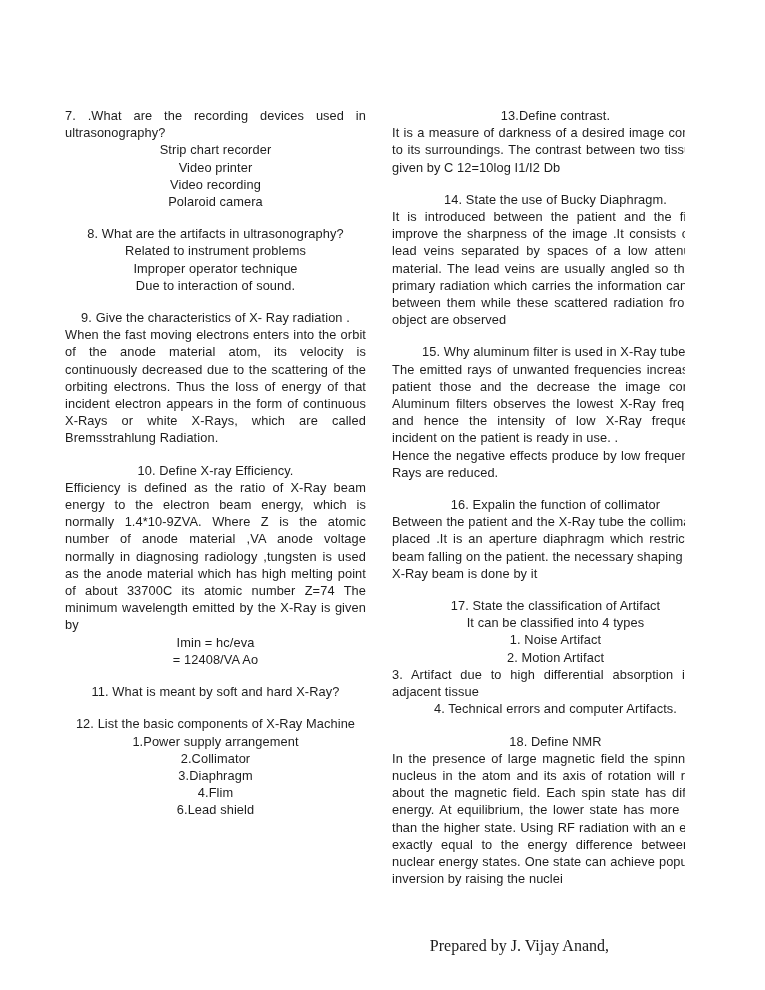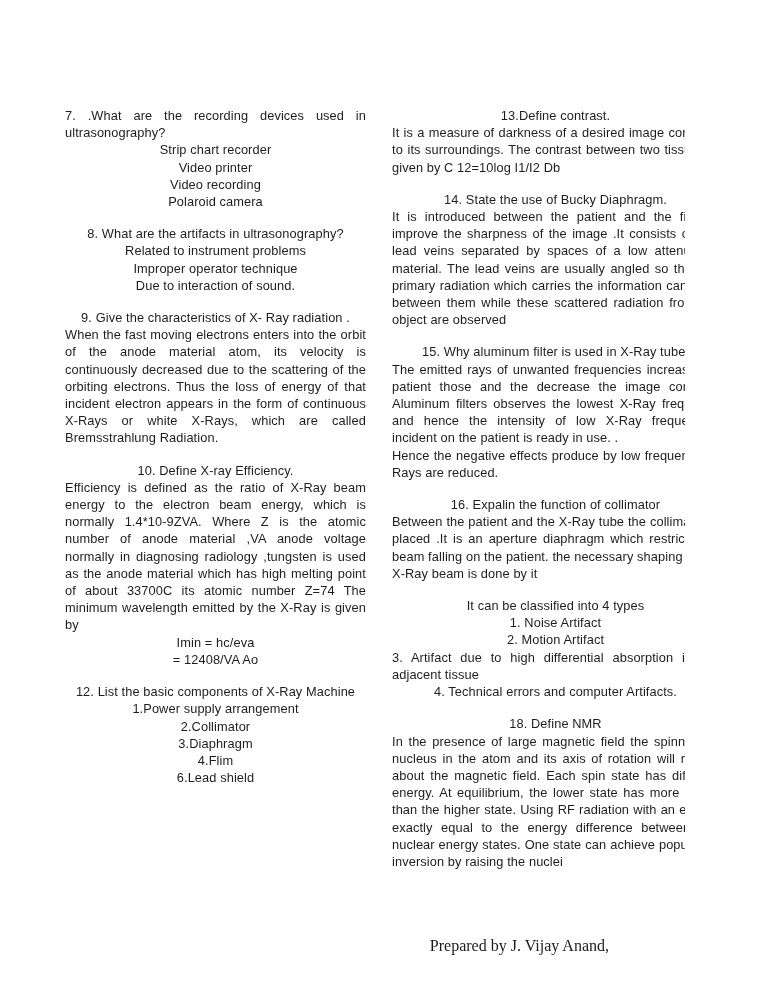--- a/index.html
+++ b/index.html
@@ -72,20 +72,21 @@
         <div class="part">9. Give the characteristics of X- Ray radiation .</div>
         <div class="part justify">When the fast moving electrons enters into the orbit of the anode material atom, its velocity is continuously decreased due to the scattering of the orbiting electrons. Thus the loss of energy of that incident electron appears in the form of continuous X-Rays or white X-Rays, which are called Bremsstrahlung Radiation.</div>
       </div>
       <div class="question">
         <div class="part">10. Define X-ray Efficiency.</div>
         <div class="part justify">Efficiency is defined as the ratio of X-Ray beam energy to the electron beam energy, which is normally 1.4*10-9ZVA. Where Z is the atomic number of anode material ,VA anode voltage normally in diagnosing radiology ,tungsten is used as the anode material which has high melting point of about 33700C its atomic number Z=74 The minimum wavelength emitted by the X-Ray is given by</div>
         <div class="part">Imin = hc/eva</div>
         <div class="part">= 12408/VA Ao</div>
       </div>
       <div class="question">
+        <div class="part">11. What is meant by soft and hard X-Ray?</div>
       </div>
       <div class="question">
         <div class="part">12. List the basic components of X-Ray Machine</div>
         <div class="part">1.Power supply arrangement</div>
         <div class="part">2.Collimator</div>
         <div class="part">3.Diaphragm</div>
         <div class="part">4.Flim</div>
         <div class="part">6.Lead shield</div>
       </div>
     </div>
@@ -101,20 +102,21 @@
       <div class="question">
         <div class="part">15. Why aluminum filter is used in X-Ray tube.</div>
         <div class="part justify">The emitted rays of unwanted frequencies increase the patient those and the decrease the image contrast. Aluminum filters observes the lowest X-Ray frequency and hence the intensity of low X-Ray frequencies incident on the patient is ready in use. .</div>
         <div class="part justify">Hence the negative effects produce by low frequency X-Rays are reduced.</div>
       </div>
       <div class="question">
         <div class="part">16. Expalin the function of collimator</div>
         <div class="part justify">Between the patient and the X-Ray tube the collimator is placed .It is an aperture diaphragm which restricts the beam falling on the patient. the necessary shaping of the X-Ray beam is done by it</div>
       </div>
       <div class="question">
+        <div class="part">17. State the classification of Artifact</div>
         <div class="part">It can be classified into 4 types</div>
         <div class="part">1. Noise Artifact</div>
         <div class="part">2. Motion Artifact</div>
         <div class="part justify">3. Artifact due to high differential absorption in the adjacent tissue</div>
         <div class="part">4. Technical errors and computer Artifacts.</div>
       </div>
       <div class="question">
         <div class="part">18. Define NMR</div>
         <div class="part justify">In the presence of large magnetic field the spinning of nucleus in the atom and its axis of rotation will recess about the magnetic field. Each spin state has different energy. At equilibrium, the lower state has more nuclei than the higher state. Using RF radiation with an energy exactly equal to the energy difference between two nuclear energy states. One state can achieve population inversion by raising the nuclei</div>
       </div>

